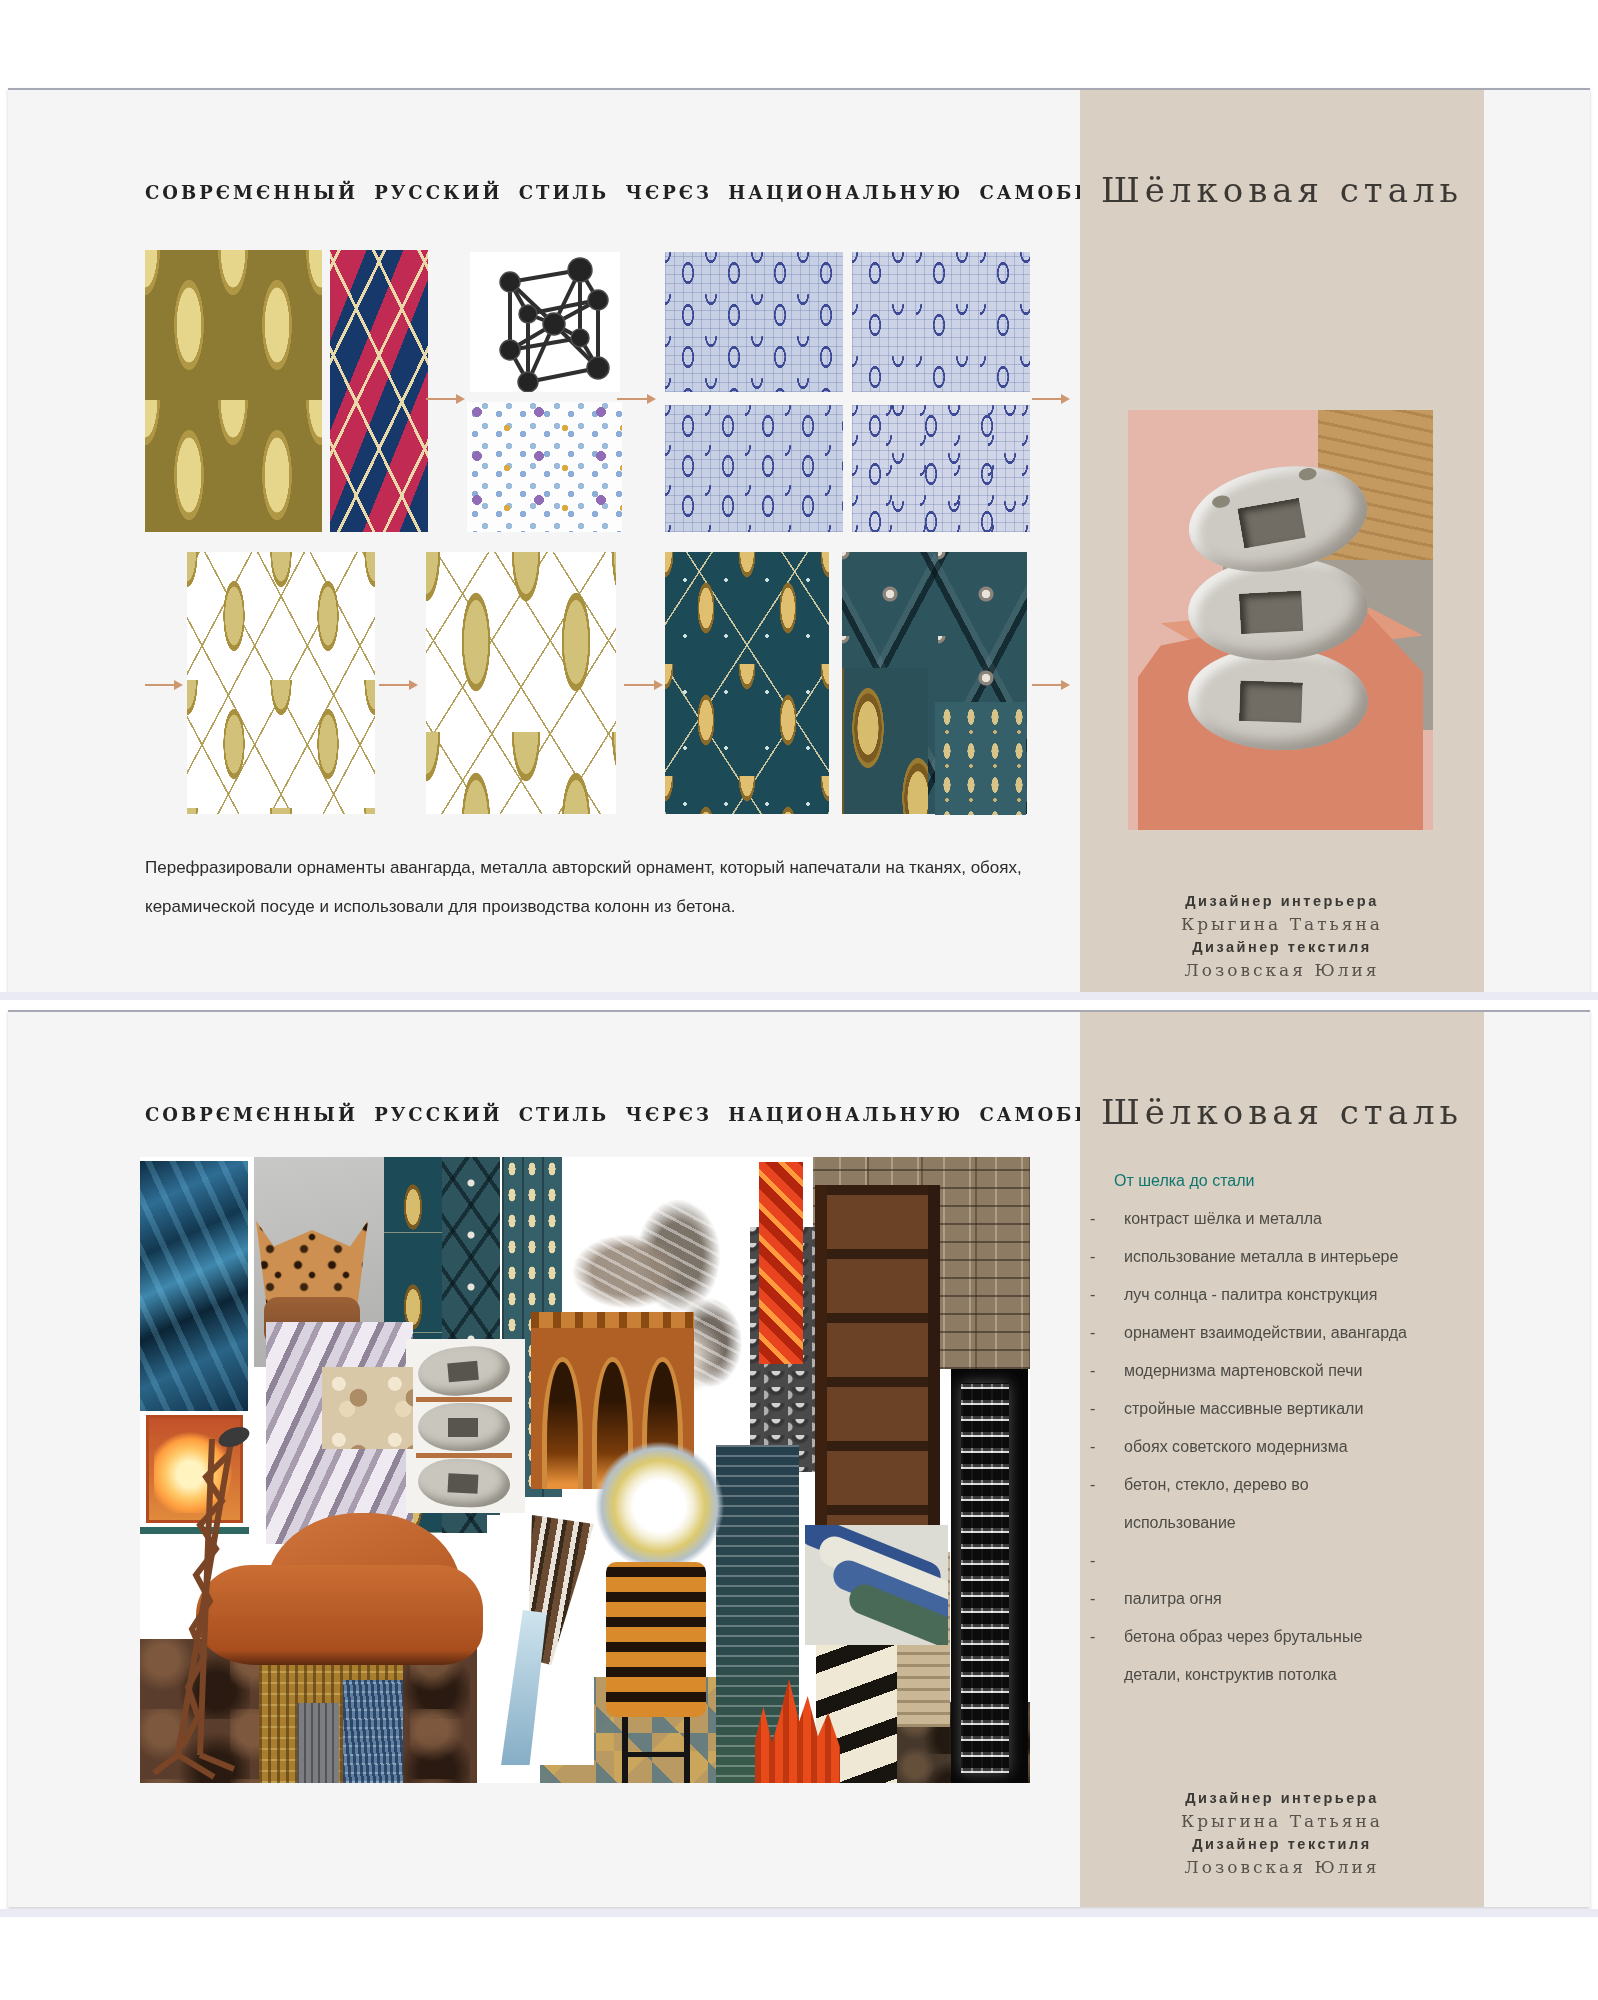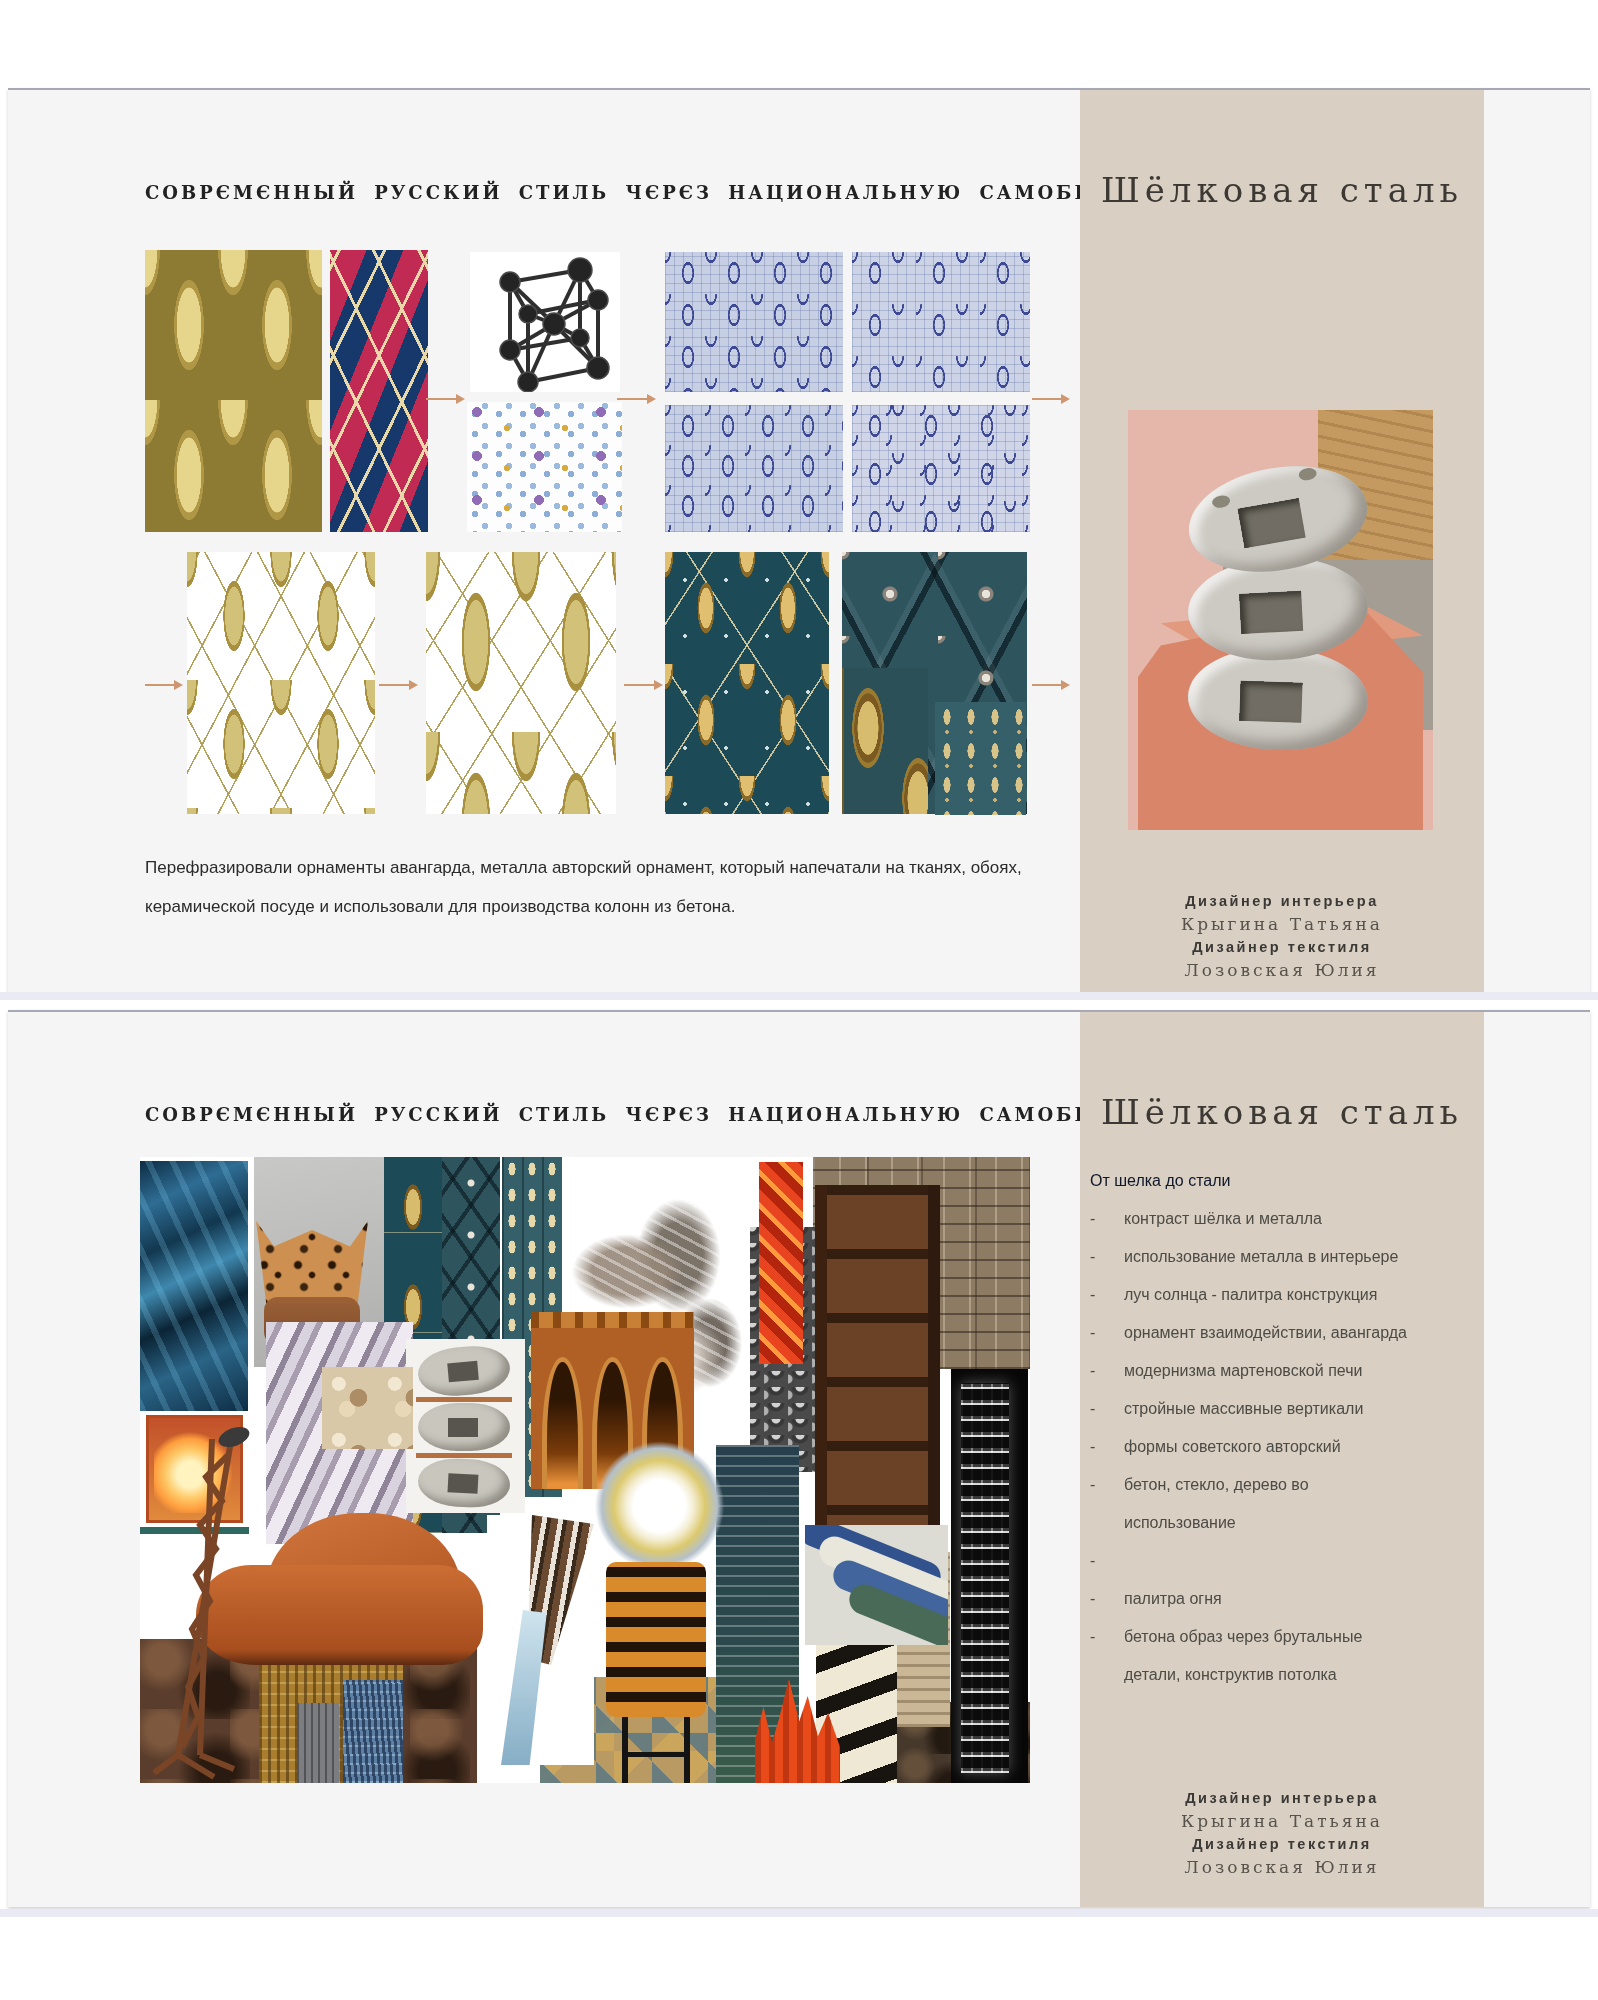--- a/index.html
+++ b/index.html
@@ -131,21 +131,21 @@
      border-radius:90px/52px;box-shadow:inset -10px -8px 14px rgba(90,85,75,.45),inset 8px 6px 10px rgba(255,255,255,.7);}
   .hole{position:absolute;left:52px;top:34px;width:62px;height:40px;background:#716d64;
      box-shadow:inset 5px 4px 6px rgba(20,18,14,.6);}
   #blk1{top:58px;transform:rotate(-10deg);}
   #blk2{top:148px;transform:rotate(-3deg);}
   #blk3{top:238px;transform:rotate(2deg);}
   .peg{position:absolute;width:18px;height:12px;border-radius:50%;background:#8a8678;}
 
   
   #stylelist{position:absolute;left:10px;top:150px;width:372px;color:#4c4b45;font-size:16px;}
-  #stylelist .ltitle{line-height:38px;color:#0f172a;}
+  #stylelist .ltitle{line-height:38px;color:#0f766e;margin-left:24px;}
   #stylelist ul{list-style:none;margin:0;padding:0;}
   #stylelist .bullet{display:flex;line-height:38px;}
   #stylelist .dash{width:34px;flex:0 0 34px;}
   #stylelist .btxt{width:295px;}
 
   
   #collage{position:absolute;left:132px;top:145px;width:890px;height:626px;background:#fff;overflow:hidden;}
   #collage>div,#collage>svg{position:absolute;}
   #c-parquet{left:673px;top:0;width:217px;height:212px;background:#8d7b64;
     background-image:repeating-linear-gradient(0deg,rgba(40,30,20,.5) 0 2px,rgba(0,0,0,0) 2px 18px),
@@ -495,21 +495,21 @@
           <li class="bullet">
             <span class="dash">-</span>
             <span class="btxt">модернизма мартеновской печи</span>
           </li>
           <li class="bullet">
             <span class="dash">-</span>
             <span class="btxt">стройные массивные вертикали</span>
           </li>
           <li class="bullet">
             <span class="dash">-</span>
-            <span class="btxt">формы советского авторский</span>
+            <span class="btxt">обоях советского модернизма</span>
           </li>
           <li class="bullet">
             <span class="dash">-</span>
             <span class="btxt">бетон, стекло, дерево во использование</span>
           </li>
           <li class="bullet">
             <span class="dash">-</span>
           </li>
           <li class="bullet">
             <span class="dash">-</span>

